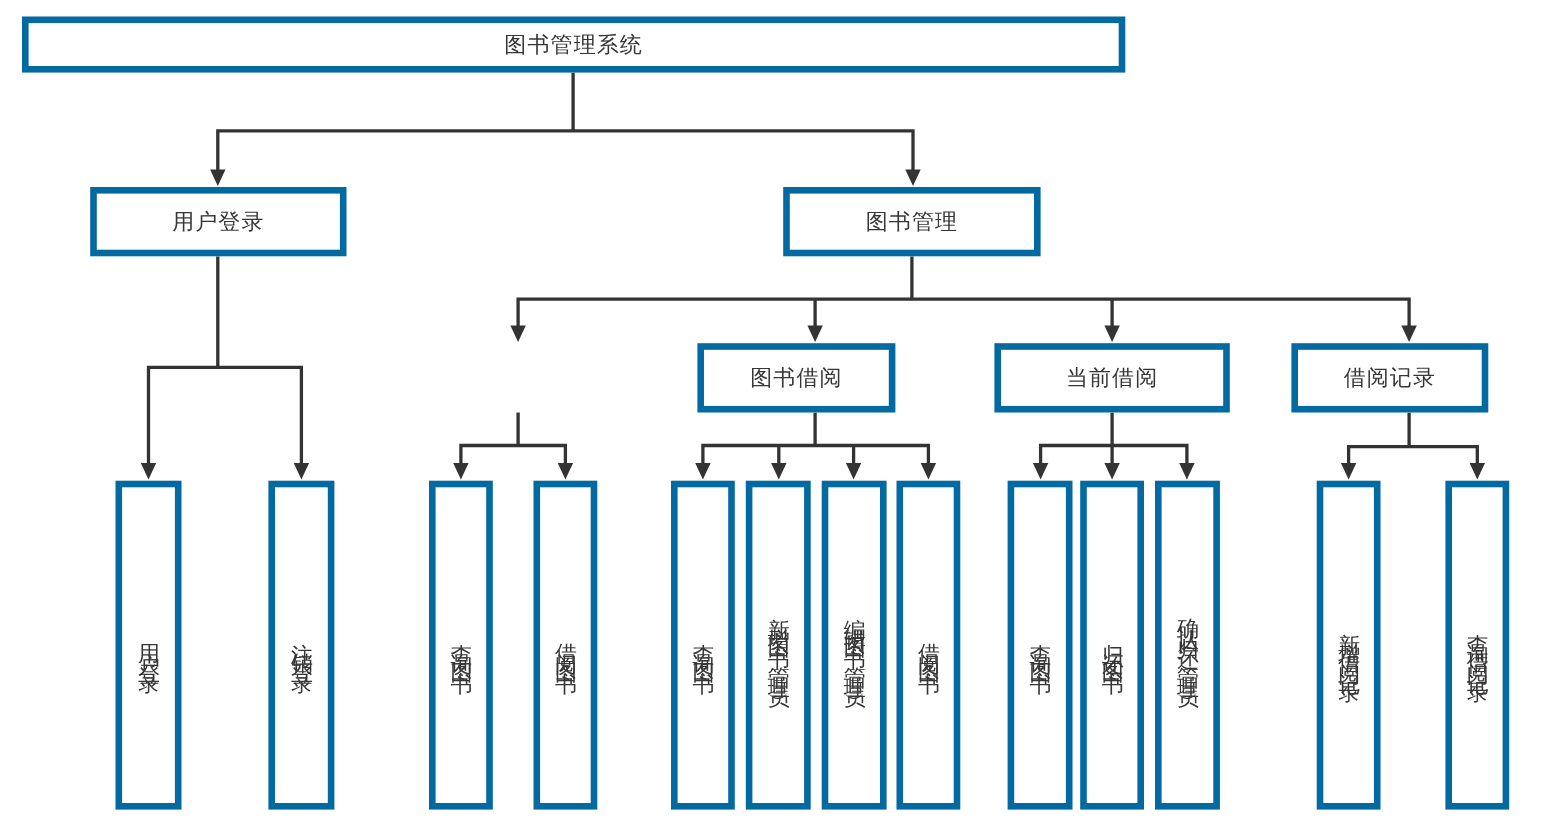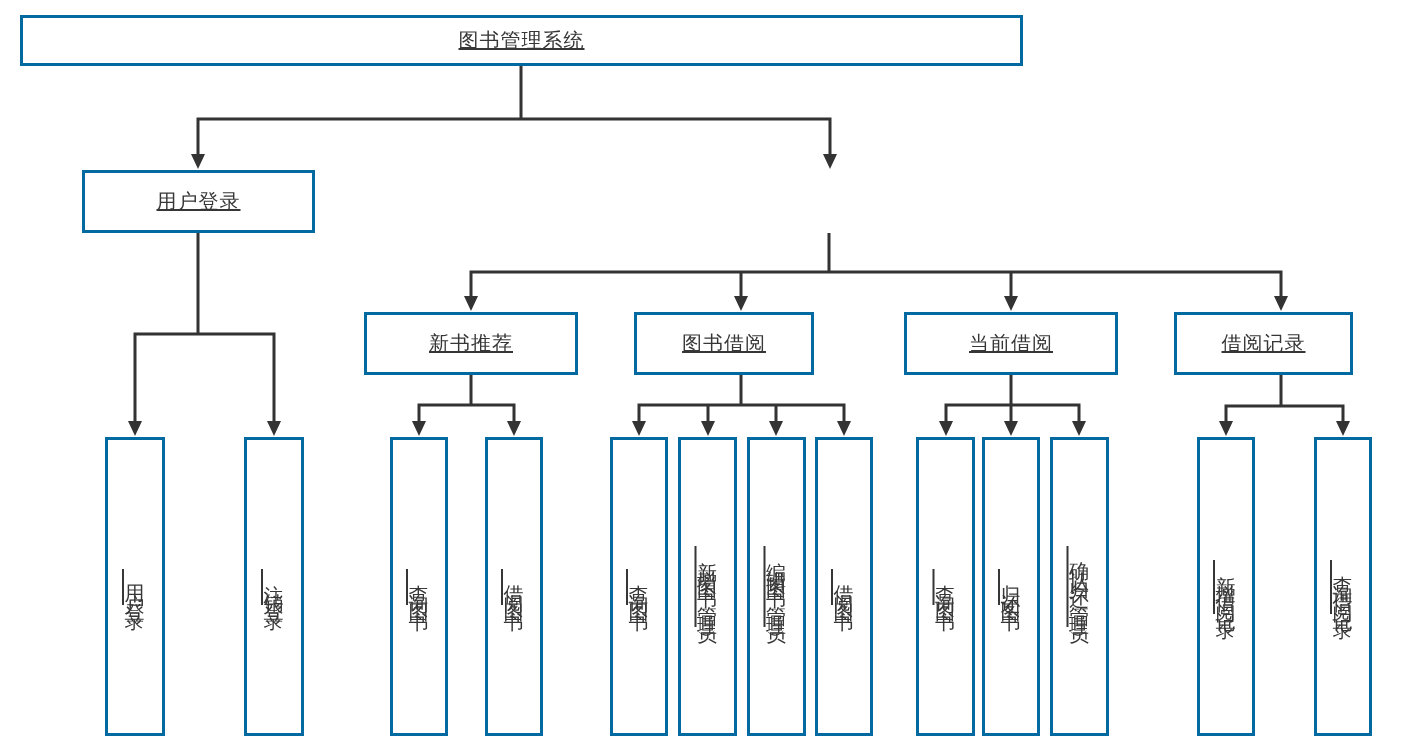--- a/index.html
+++ b/index.html
@@ -5,24 +5,23 @@
   html,body{margin:0;padding:0;background:#ffffff;}
   .canvas{
     position:relative;width:1405px;height:747px;background:#ffffff;overflow:hidden;
     font-family:"Liberation Sans","DejaVu Sans",sans-serif;
   }
   .connectors{position:absolute;left:0;top:0;z-index:1;}
   .connectors path{stroke:#333333;stroke-width:3;fill:none;}
   .connectors polygon{fill:#333333;stroke:none;}
   .box{
     position:absolute;z-index:2;box-sizing:border-box;
-    background:#ffffff;border:3px solid #0369a1;
+    background:#ffffff;border:6px solid #0369a1;
     display:flex;align-items:center;justify-content:center;
     color:#363636;
-    text-decoration:underline;
   }
   .hbox span{
     font-size:20px;letter-spacing:1px;white-space:nowrap;
   }
   .vbox span{
     writing-mode:vertical-rl;text-orientation:mixed;
     font-size:20px;letter-spacing:9px;line-height:1;white-space:nowrap;
   }
   .watermark{
     position:absolute;z-index:5;top:714px;right:5px;
@@ -66,24 +65,24 @@
     </g>
   </svg>
 
   <div class="box hbox" style="left:20px;top:15px;width:1003px;height:51px">
     <span>图书管理系统</span>
   </div>
 
   <div class="box hbox" style="left:82px;top:170px;width:233px;height:63px">
     <span>用户登录</span>
   </div>
+  <div class="box hbox" style="left:712px;top:170px;width:234px;height:63px">
+    <span>图书管理</span>
+  </div>
 
-  <div class="box hbox" style="left:364px;top:312px;width:214px;height:63px">
-    <span>新书推荐</span>
-  </div>
   <div class="box hbox" style="left:634px;top:312px;width:180px;height:63px">
     <span>图书借阅</span>
   </div>
   <div class="box hbox" style="left:904px;top:312px;width:214px;height:63px">
     <span>当前借阅</span>
   </div>
   <div class="box hbox" style="left:1174px;top:312px;width:179px;height:63px">
     <span>借阅记录</span>
   </div>
 

